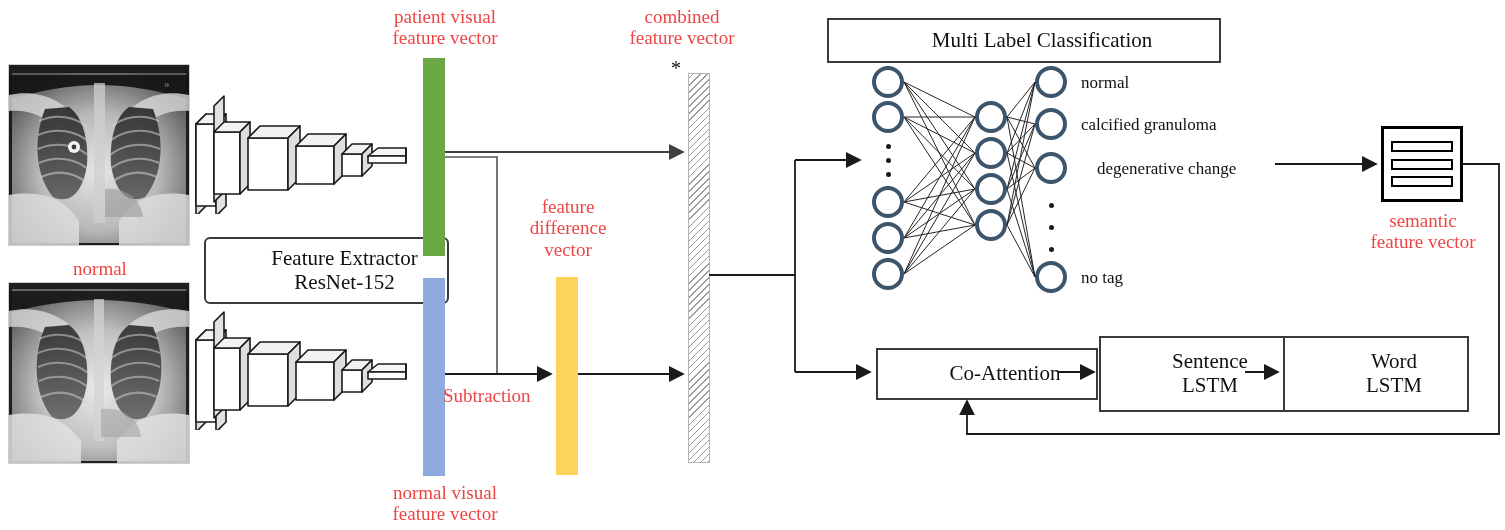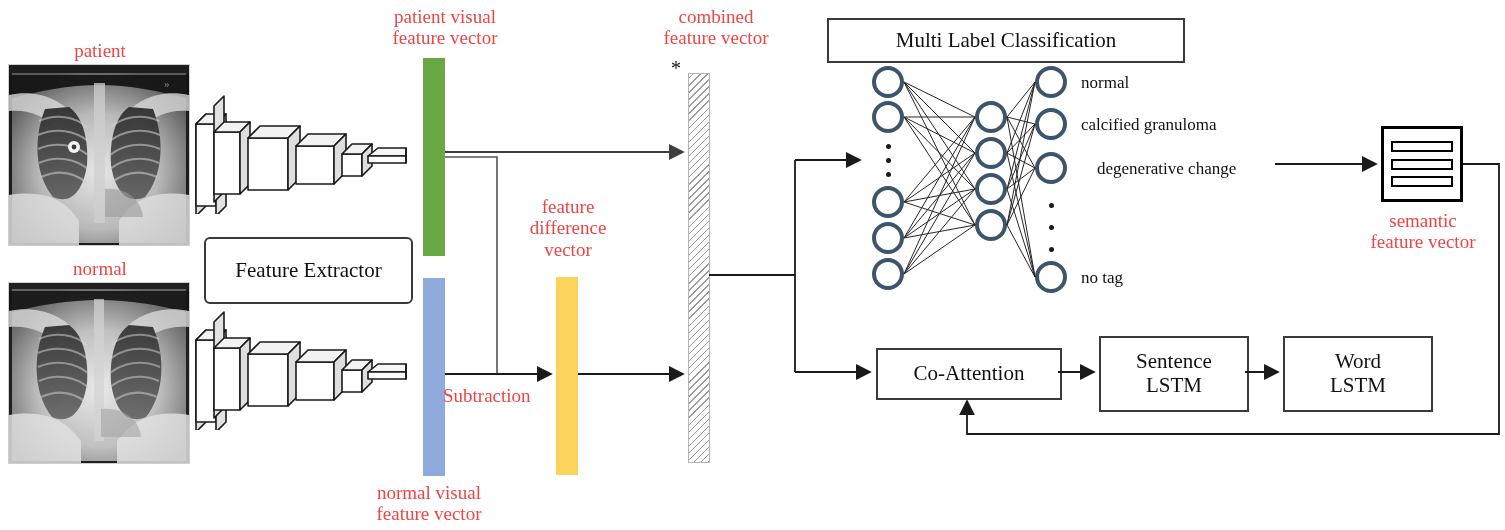--- a/index.html
+++ b/index.html
@@ -2,21 +2,21 @@
 <html><head>
 <meta charset="utf-8">
 <style>
   html,body{margin:0;padding:0;background:#ffffff;}
   body{width:1505px;height:530px;position:relative;overflow:hidden;
        font-family:"Liberation Serif","DejaVu Serif",serif;color:#0d0d0d;}
   .stage{position:absolute;left:0;top:0;width:1505px;height:530px;}
   .lbl{position:absolute;text-align:center;line-height:1.12;font-size:19px;color:#ef4444;}
   .box{position:absolute;border:2px solid #3a3a3a;background:#fff;display:flex;
        align-items:center;justify-content:center;text-align:center;line-height:1.12;
-       font-size:21px;color:#111;}
+       font-size:21px;color:#111;padding-left:36px;}
   .bar{position:absolute;}
   .bar.green{background:#6aa745;}
   .bar.blue{background:#8faadc;}
   .bar.yellow{background:#fcd45c;}
   .bar.hatch{
     background:
       repeating-linear-gradient(-45deg,#9a9a9a 0px,#9a9a9a 1px,#ffffff 1px,#ffffff 5px);
     border:1px solid #b5b5b5;
   }
   svg.overlay{position:absolute;left:0;top:0;width:1505px;height:530px;
@@ -30,21 +30,20 @@
            display:flex;flex-direction:column;justify-content:space-evenly;
            align-items:center;padding:6px 7px;}
   .sfv-row{width:100%;height:11px;border:2px solid #000;box-sizing:border-box;background:#fff;}
   .star{position:absolute;font-size:20px;color:#111;line-height:1;}
 </style>
 </head>
 <body>
 
 <div class="stage">
 
-  <div class="lbl" style="left:10px;top:40px;width:180px;">patient</div>
 
   <div class="xray" style="left:8px;top:64px;width:180px;height:180px;">
     <svg width="180" height="180" viewBox="0 0 180 180">
       <defs>
         <radialGradient id="pg1" cx="50%" cy="58%" r="62%">
           <stop offset="0%" stop-color="#e6e6e6"></stop>
           <stop offset="55%" stop-color="#b9b9b9"></stop>
           <stop offset="100%" stop-color="#5a5a5a"></stop>
         </radialGradient>
         <linearGradient id="lung" x1="0" y1="0" x2="0" y2="1">
@@ -188,43 +187,44 @@
         <polygon points="176,72 186,64 214,64 214,72" fill="#f6f6f6"></polygon>
         <rect x="176" y="72" width="38" height="7"></rect>
         <polygon points="214,64 214,72 214,79" fill="#dedede"></polygon>
       </g>
     </svg>
   </div>
 
   <div class="box" style="left:204px;top:237px;width:205px;height:63px;border-radius:6px;">
     <div>
       <div>Feature Extractor</div>
+      <div>ResNet-152</div>
     </div>
   </div>
 
   <div class="lbl" style="left:360px;top:6px;width:170px;">
     <div>patient visual</div>
     <div>feature vector</div>
   </div>
   <div class="bar green" style="left:423px;top:58px;width:22px;height:198px;"></div>
 
   <div class="bar blue" style="left:423px;top:278px;width:22px;height:198px;"></div>
-  <div class="lbl" style="left:344px;top:482px;width:170px;">
+  <div class="lbl" style="left:360px;top:482px;width:170px;">
     <div>normal visual</div>
     <div>feature vector</div>
   </div>
 
   <div class="lbl" style="left:498px;top:196px;width:140px;">
     <div>feature</div>
     <div>difference</div>
     <div>vector</div>
   </div>
   <div class="bar yellow" style="left:556px;top:277px;width:22px;height:198px;"></div>
 
-  <div class="lbl" style="left:636px;top:6px;width:160px;">
+  <div class="lbl" style="left:602px;top:6px;width:160px;">
     <div>combined</div>
     <div>feature vector</div>
   </div>
   <div class="star" style="left:671px;top:58px;">*</div>
   <div class="bar hatch" style="left:688px;top:73px;width:20px;height:388px;"></div>
 
   <div class="lbl" style="left:443px;top:385px;width:130px;text-align:left;">Subtraction</div>
 
   <div class="box" style="left:827px;top:18px;width:354px;height:41px;">
     <span>Multi Label Classification</span>

